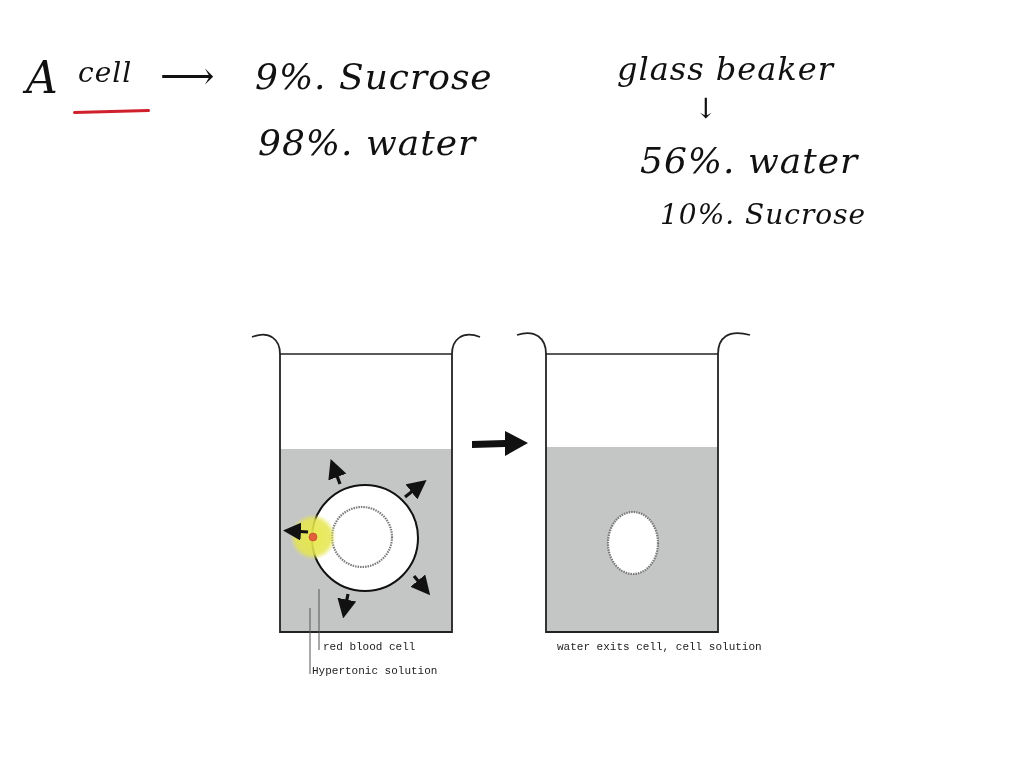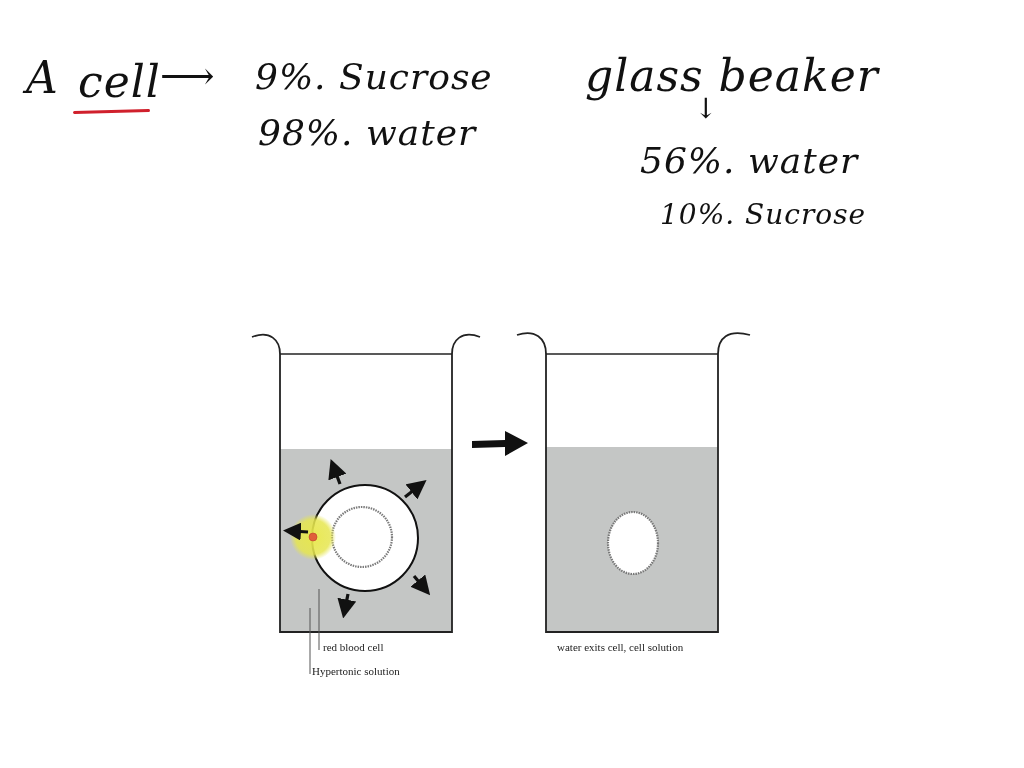--- a/index.html
+++ b/index.html
@@ -16,46 +16,46 @@
     }
     .hw {
       position: absolute;
       font-family: "DejaVu Serif", serif;
       font-style: italic;
       color: #111111;
       white-space: nowrap;
       letter-spacing: 1px;
     }
     .note-a { left: 26px; top: 52px; font-size: 44px; }
-    .note-cell { left: 78px; top: 56px; font-size: 44px; }
+    .note-cell { left: 78px; top: 56px; font-size: 28px; }
     .note-arrow { left: 160px; top: 54px; font-size: 38px; }
     .note-sucrose1 { left: 255px; top: 56px; font-size: 36px; }
-    .note-water1 { left: 258px; top: 112px; font-size: 36px; }
-    .note-glass { left: 585px; top: 50px; font-size: 44px; }
+    .note-water1 { left: 258px; top: 122px; font-size: 36px; }
+    .note-glass { left: 617px; top: 50px; font-size: 32px; }
     .note-down { left: 694px; top: 92px; font-size: 28px; }
     .note-water2 { left: 640px; top: 140px; font-size: 36px; }
     .note-sucrose2 { left: 660px; top: 198px; font-size: 28px; }
     .underline-red {
       position: absolute;
       left: 73px;
       top: 110px;
       width: 77px;
       height: 3px;
       background: #d0202c;
       border-radius: 2px;
       transform: rotate(-1.5deg);
     }
     svg.diagram {
       position: absolute;
       left: 0;
       top: 0;
     }
     .label {
       position: absolute;
-      font-family: Liberation Serif, serif;
+      font-family: Liberation Mono, monospace;
       font-size: 11px;
       color: #222222;
       white-space: nowrap;
     }
     .lbl-rbc { left: 323px; top: 641px; }
     .lbl-hyper { left: 312px; top: 665px; }
     .lbl-shrink { left: 557px; top: 641px; }
   </style>
 </head>
 <body>

